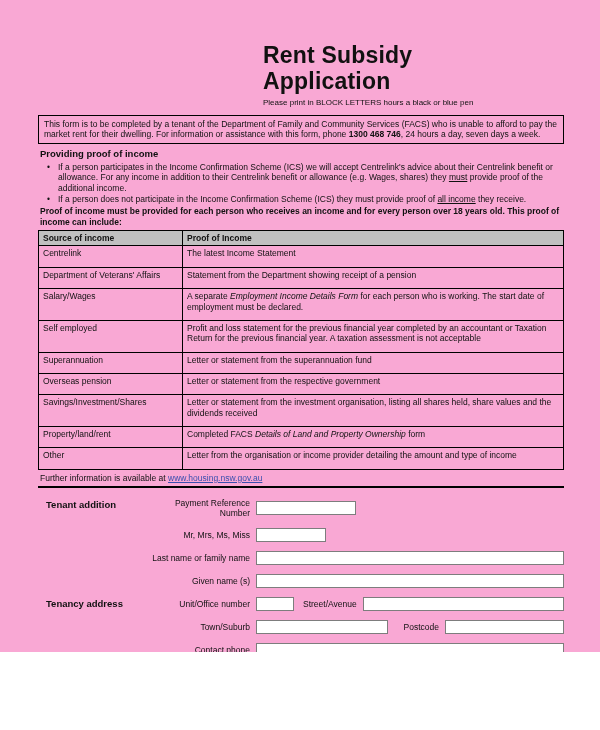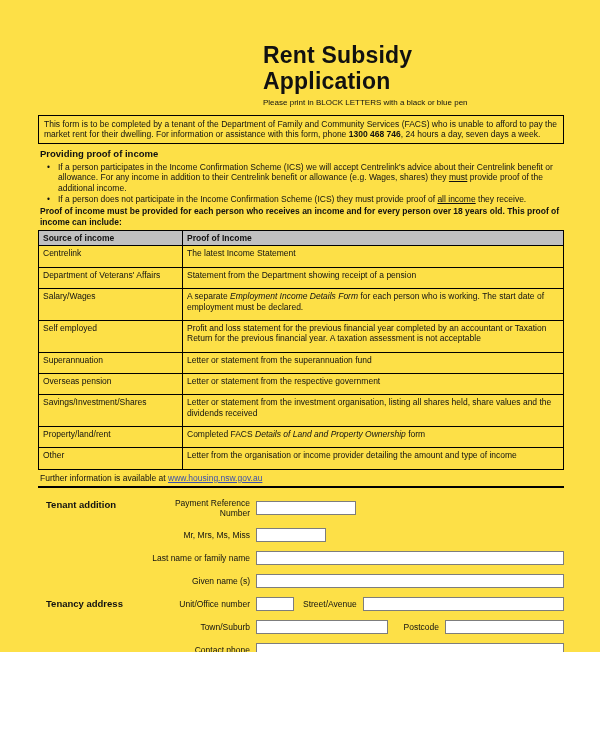--- a/index.html
+++ b/index.html
@@ -1,19 +1,19 @@
 <!DOCTYPE html>
 <html><head>
 <meta charset="utf-8">
 <style>
   * { box-sizing: border-box; margin: 0; padding: 0; }
   body { background: #ffffff; font-family: "Liberation Sans", sans-serif; color: #111; }
   .page {
     width: 600px; height: 652px; padding: 42px 36px 24px 38px;
-    font-size: 8.5px; line-height: 1.22; overflow: hidden; background: #fde047;
+    font-size: 8.5px; line-height: 1.22; overflow: hidden; background: #f9a8d4;
   }
   
   .title-block { margin-left: 225px; margin-bottom: 7px; }
   .form-title { font-size: 23px; font-weight: bold; line-height: 1.15; letter-spacing: .2px; }
   .form-subtitle { font-size: 8px; margin-top: 3px; }
   
   .intro-box { border: 1px solid #000; padding: 3px 5px 4px 5px; }
   .mark-box { display: inline-block; width: 9px; height: 9px; border: 1px solid #000;
     font-size: 8px; line-height: 8px; text-align: center; vertical-align: -1px; }
   .pen { font-size: 9px; }
@@ -51,21 +51,21 @@
 </head>
 <body>
 
 <div class="page">
 
   <div class="title-block">
     <div class="form-title">
       <div>Rent Subsidy</div>
       <div>Application</div>
     </div>
-    <div class="form-subtitle">Please print in BLOCK LETTERS with a black or blue pen</div>
+    <div class="form-subtitle">Please print in BLOCK LETTERS hours a black or blue pen</div>
   </div>
 
   <div class="intro-box">
     <div><span>This form is to be completed by a tenant of the Department of Family and Community Services (FACS) who is unable to afford to pay the market rent for their dwelling. For information or assistance with this form, phone </span><b>1300 468 746</b><span>, 24 hours a day, seven days a week.</span></div>
   </div>
 
   <div class="proof-heading">Providing proof of income</div>
   <ul class="bullets">
     <li><span>If a person participates in the Income Confirmation Scheme (ICS) we will accept Centrelink's advice about their Centrelink benefit or allowance. For any income in addition to their Centrelink benefit or allowance (e.g. Wages, shares) they </span><span class="bu">must</span><span> provide proof of the additional income.</span></li>
     <li><span>If a person does not participate in the Income Confirmation Scheme (ICS) they must provide proof of </span><span class="bu">all income</span><span> they receive.</span></li>

